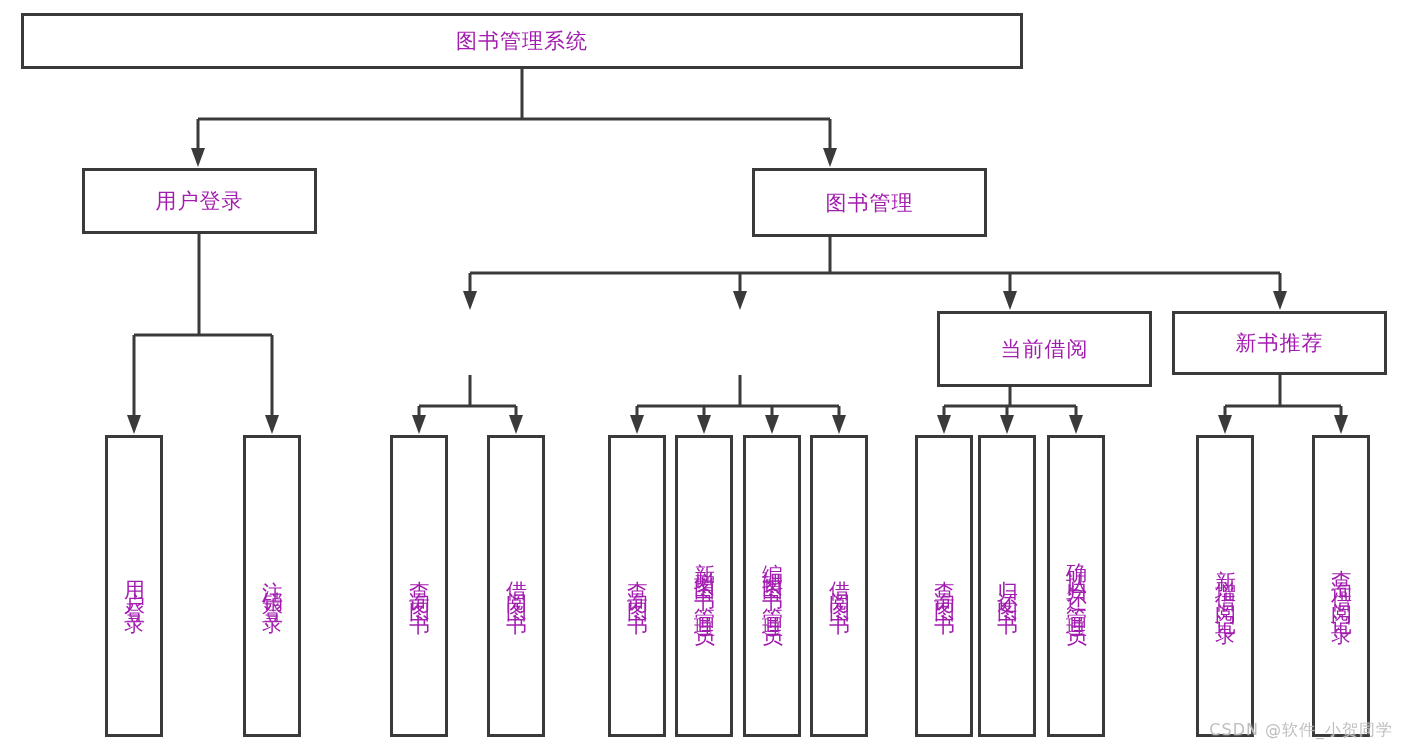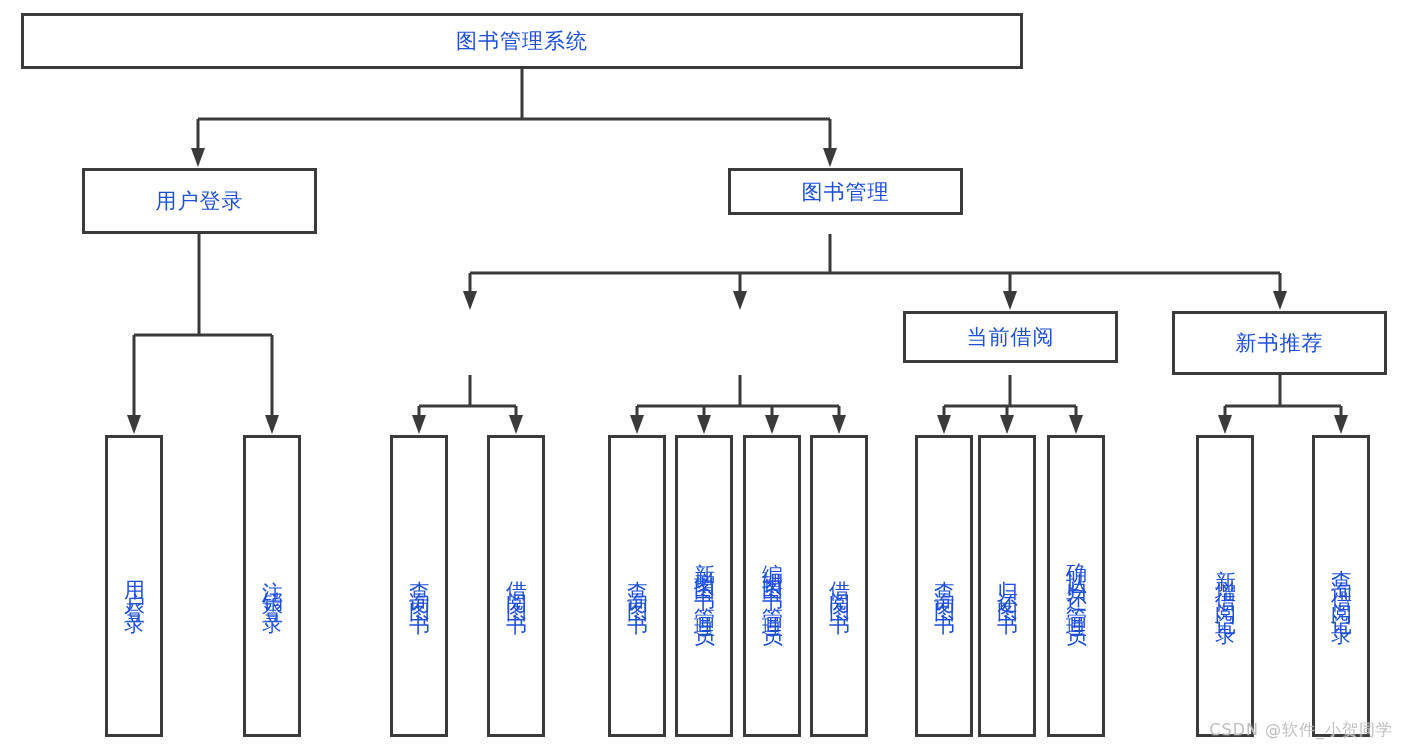--- a/index.html
+++ b/index.html
@@ -19,21 +19,21 @@
     position: absolute;
     left: 0;
     top: 0;
     z-index: 0;
   }
   .node {
     position: absolute;
     box-sizing: border-box;
     background: #ffffff;
     border: 3px solid #3a3a3a;
-    color: #1d4ed8;
+    color: #a21caf;
     display: flex;
     align-items: center;
     justify-content: center;
     z-index: 1;
   }
   .node.h {
     font-size: 21px;
     letter-spacing: 1px;
     white-space: nowrap;
   }
@@ -100,23 +100,23 @@
       <polygon points="1007,434 1000,415 1014,415"></polygon>
       <polygon points="1076,434 1069,415 1083,415"></polygon>
       <polygon points="1225,434 1218,415 1232,415"></polygon>
       <polygon points="1341,434 1334,415 1348,415"></polygon>
     </g>
   </svg>
 
   <div class="node h" style="left:21px;top:13px;width:1002px;height:56px">图书管理系统</div>
 
   <div class="node h" style="left:82px;top:168px;width:235px;height:66px">用户登录</div>
-  <div class="node h" style="left:728px;top:168px;width:235px;height:47px">图书管理</div>
+  <div class="node h" style="left:752px;top:168px;width:235px;height:69px">图书管理</div>
 
-  <div class="node h" style="left:903px;top:311px;width:215px;height:52px">当前借阅</div>
+  <div class="node h" style="left:937px;top:311px;width:215px;height:76px">当前借阅</div>
   <div class="node h" style="left:1172px;top:311px;width:215px;height:64px">新书推荐</div>
 
   <div class="node v" style="left:105px;top:435px;width:58px;height:302px">用户登录</div>
   <div class="node v" style="left:243px;top:435px;width:58px;height:302px">注销登录</div>
 
   <div class="node v" style="left:390px;top:435px;width:58px;height:302px">查询图书</div>
   <div class="node v" style="left:487px;top:435px;width:58px;height:302px">借阅图书</div>
 
   <div class="node v" style="left:608px;top:435px;width:58px;height:302px">查询图书</div>
   <div class="node v long" style="left:675px;top:435px;width:58px;height:302px">新增图书（管理员）</div>

